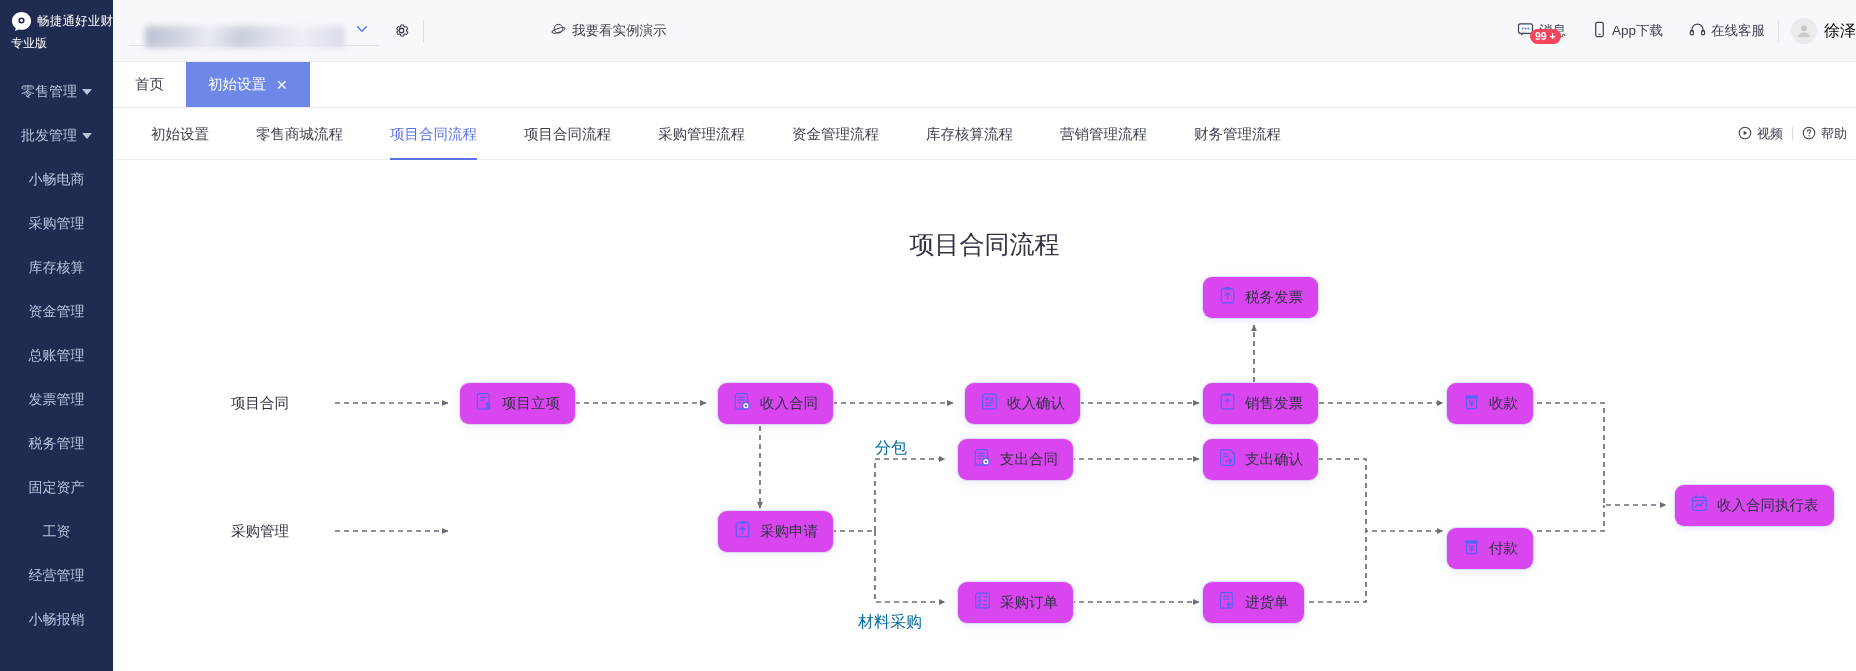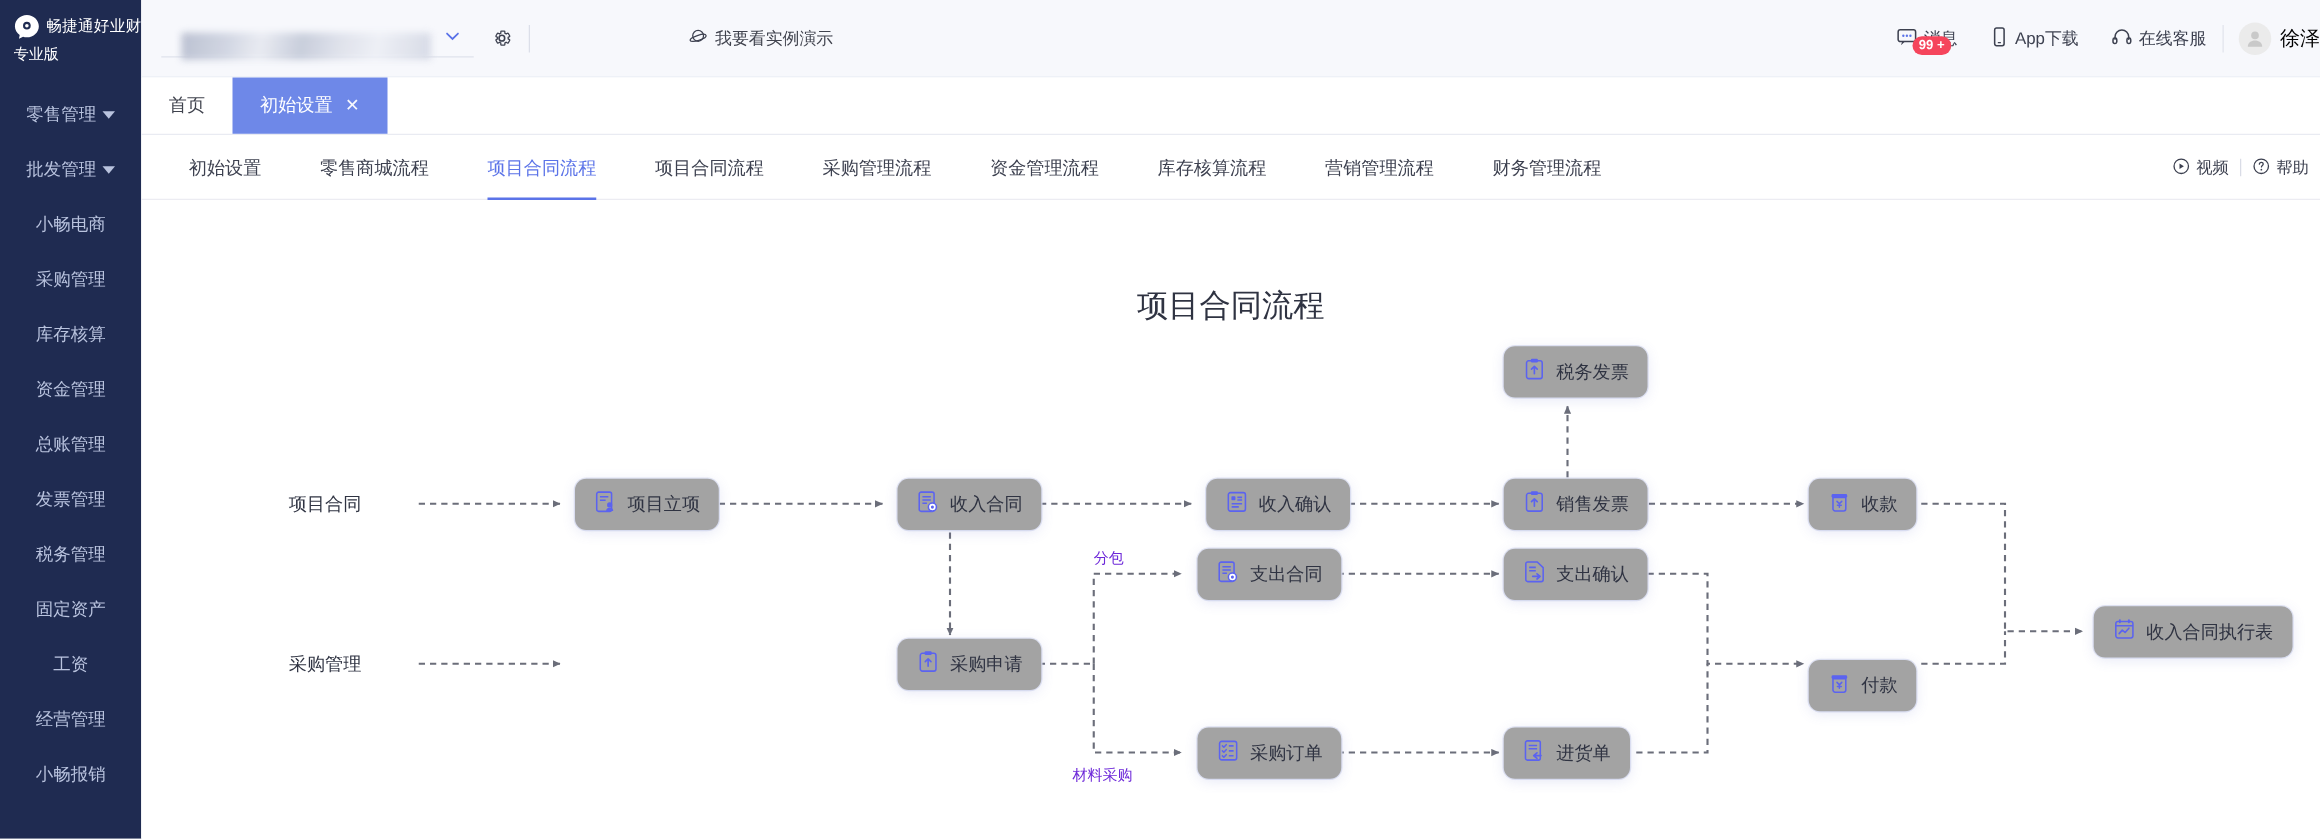--- a/index.html
+++ b/index.html
@@ -132,33 +132,33 @@
     position: absolute; left: 113px; top: 160px; right: 0; bottom: 0;
     background: #ffffff; overflow: hidden;
   }
   .flow-title {
     position: absolute; left: 0; right: 0; top: 68px;
     text-align: center; font-size: 25px; color: #2f3342;
   }
   #flow-svg { position: absolute; left: 0; top: 0; }
 
   .node {
-    position: absolute; background: #a3a3a3; border-radius: 9px;
+    position: absolute; background: #d946ef; border-radius: 9px;
     box-shadow: 0 2px 10px rgba(97,110,196,.16), 0 0 0 1px rgba(225,228,243,.9);
     display: flex; align-items: center; gap: 8px;
     padding: 0 15px; height: 41px; cursor: pointer; white-space: nowrap;
   }
   .node .nlabel { font-size: 14.5px; color: #2f3342; }
   .node svg { flex: 0 0 auto; }
 
   .rowlabel {
     position: absolute; font-size: 14.5px; color: #2f3342; white-space: nowrap;
   }
   .edgelabel {
-    position: absolute; font-size: 12px; color: #6d28d9; white-space: nowrap;
+    position: absolute; font-size: 16px; color: #0369a1; white-space: nowrap;
   }
 </style>
 </head>
 <body>
 
 <div id="app">
 
   <aside class="sidebar">
     <div class="brand">
       <div class="brand-row">

